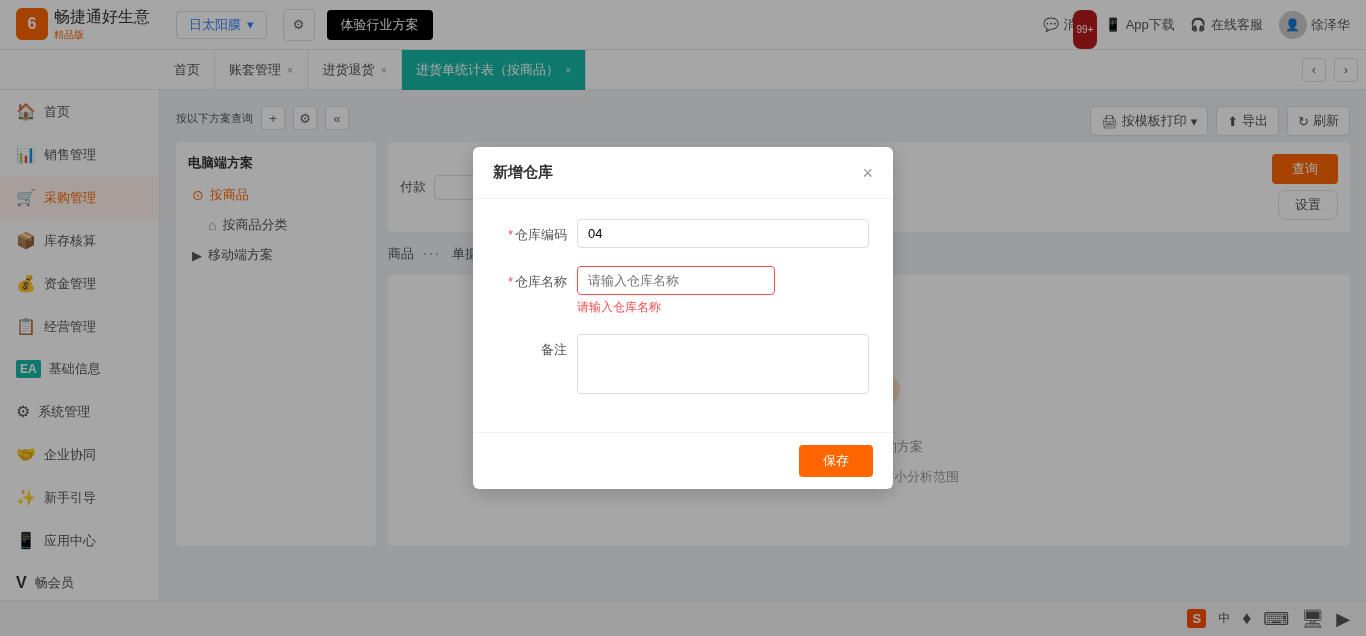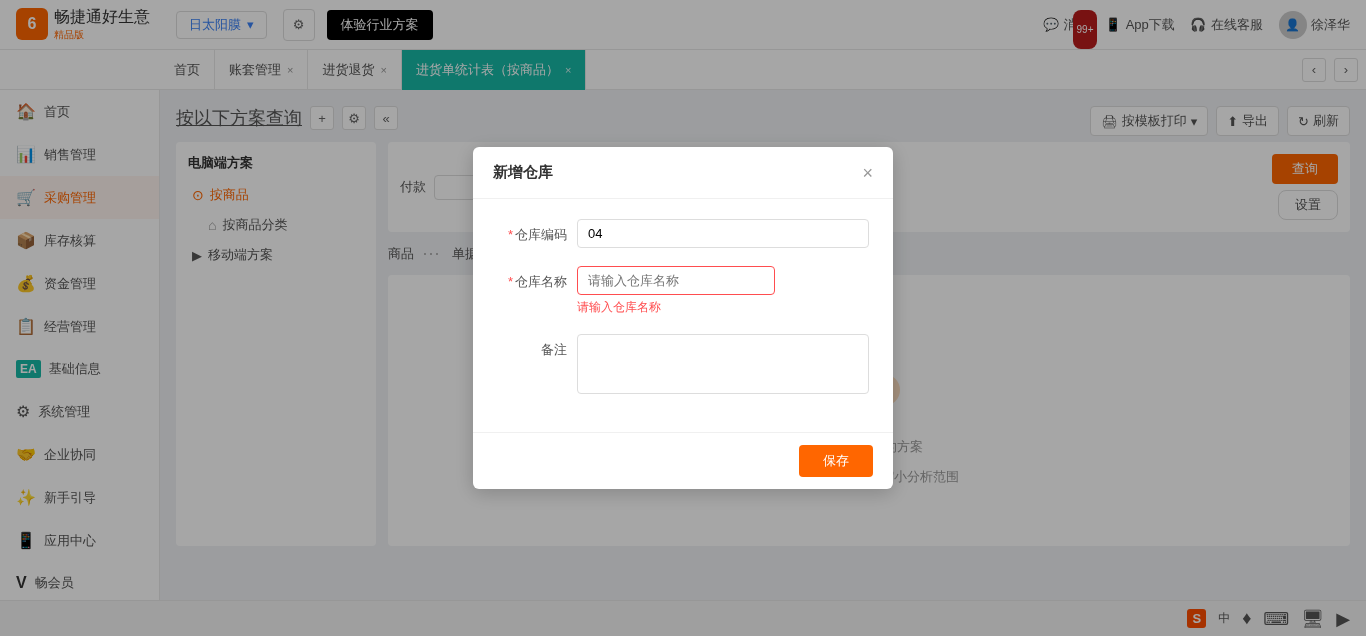--- a/index.html
+++ b/index.html
@@ -184,21 +184,21 @@
       font-weight: bold;
       color: #333;
       margin-bottom: 12px;
     }
     .toolbar-row {
       display: flex;
       align-items: center;
       gap: 8px;
       margin-bottom: 12px;
     }
-    .section-label { color: #555; font-size: 18px; text-decoration: underline; }
+    .section-label { color: #555; font-size: 11px; }
     .icon-btn {
       width: 24px; height: 24px;
       border: 1px solid #ddd;
       border-radius: 3px;
       display: flex; align-items: center; justify-content: center;
       cursor: pointer;
       color: #666;
       background: #fff;
     }
     .top-actions {

